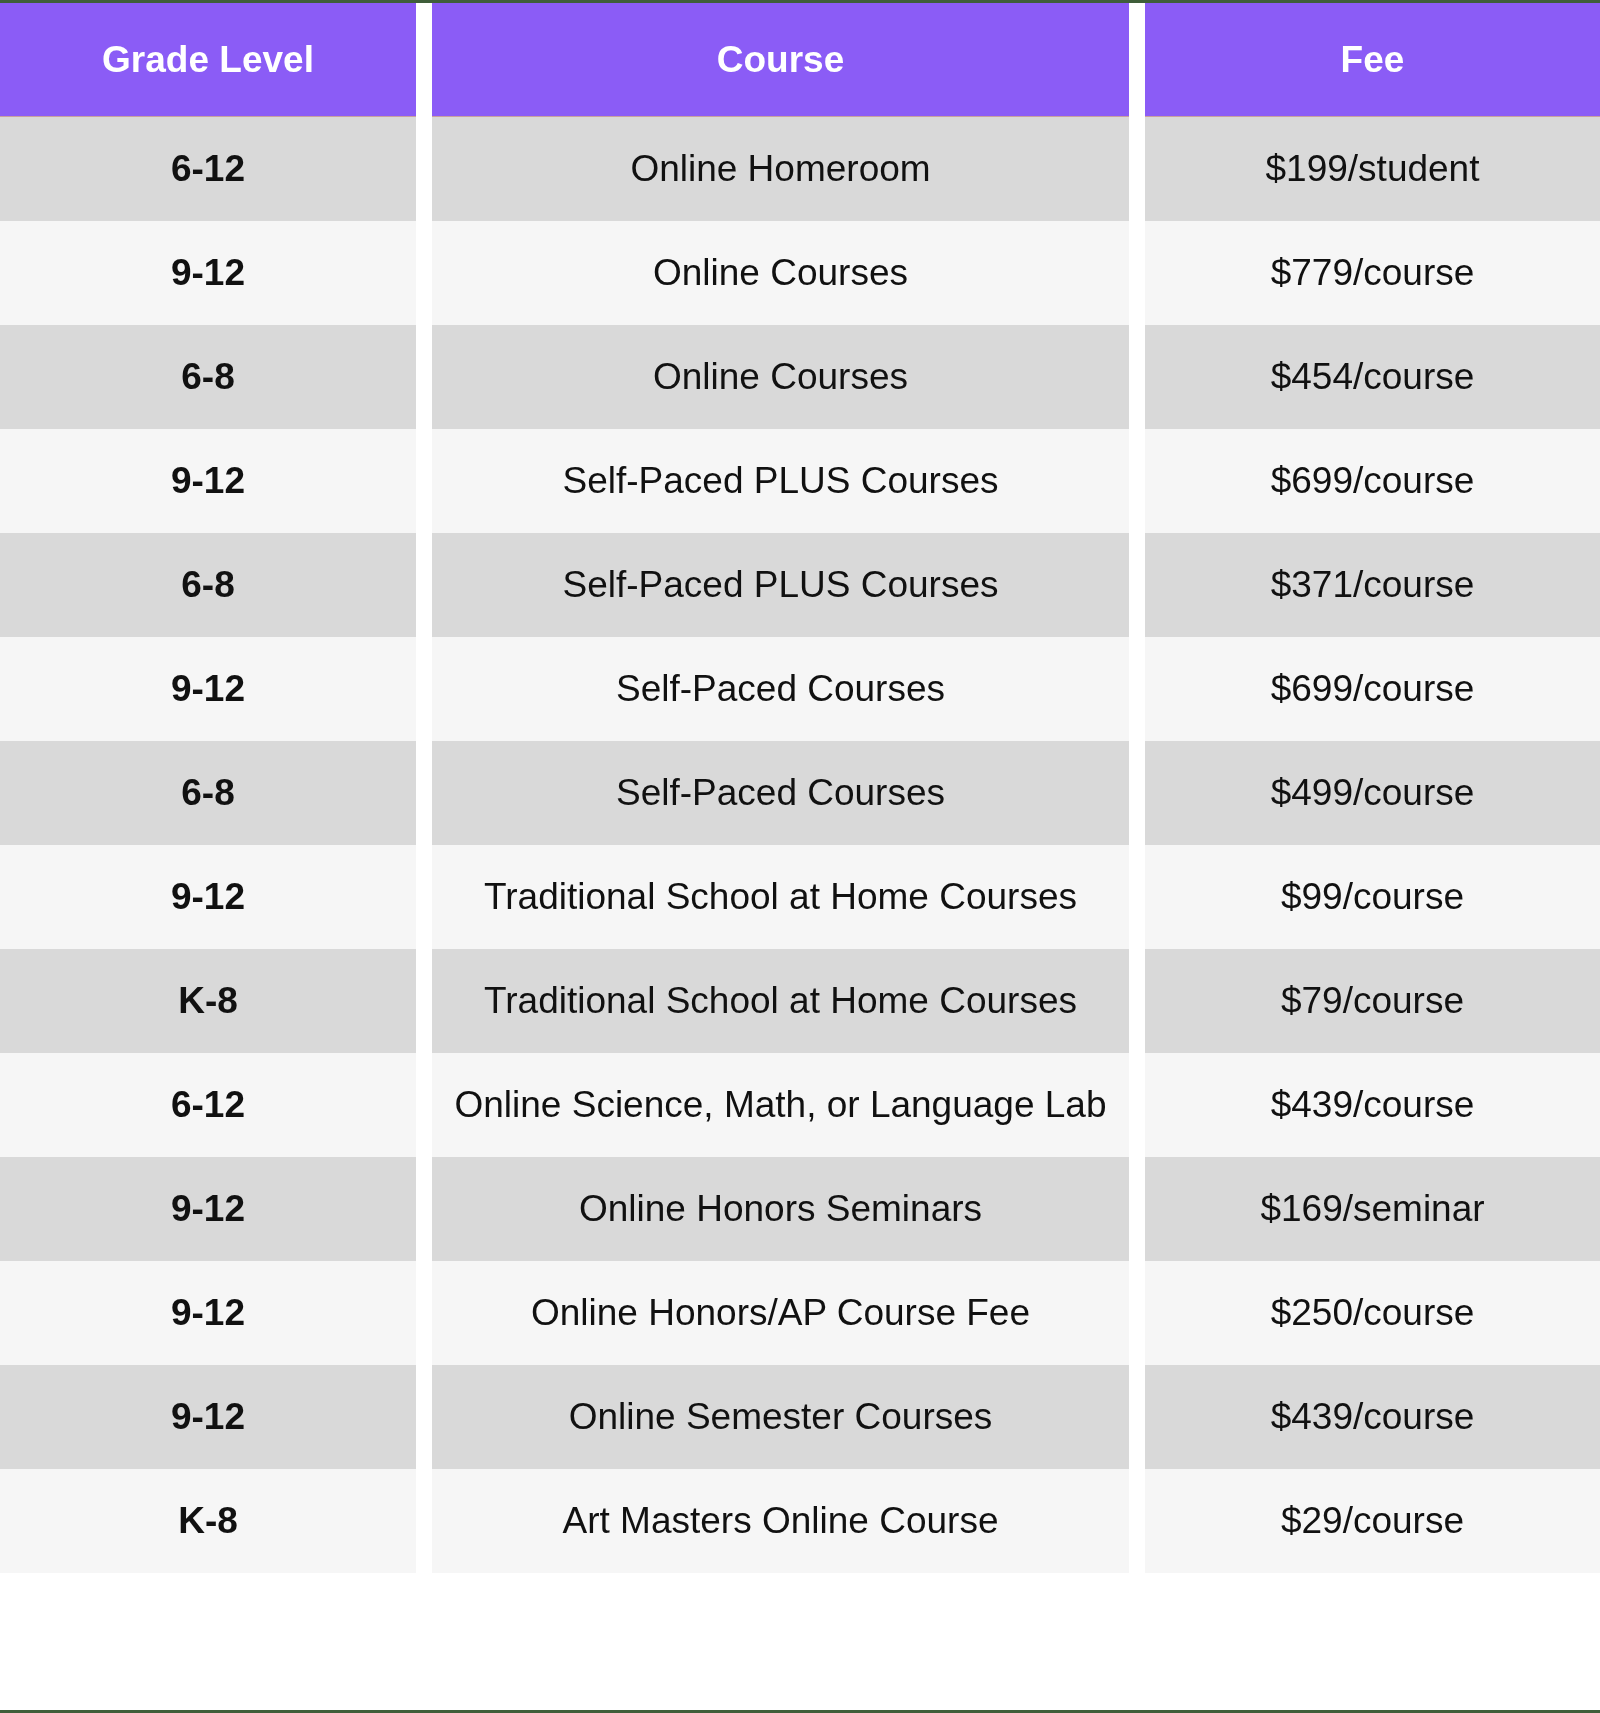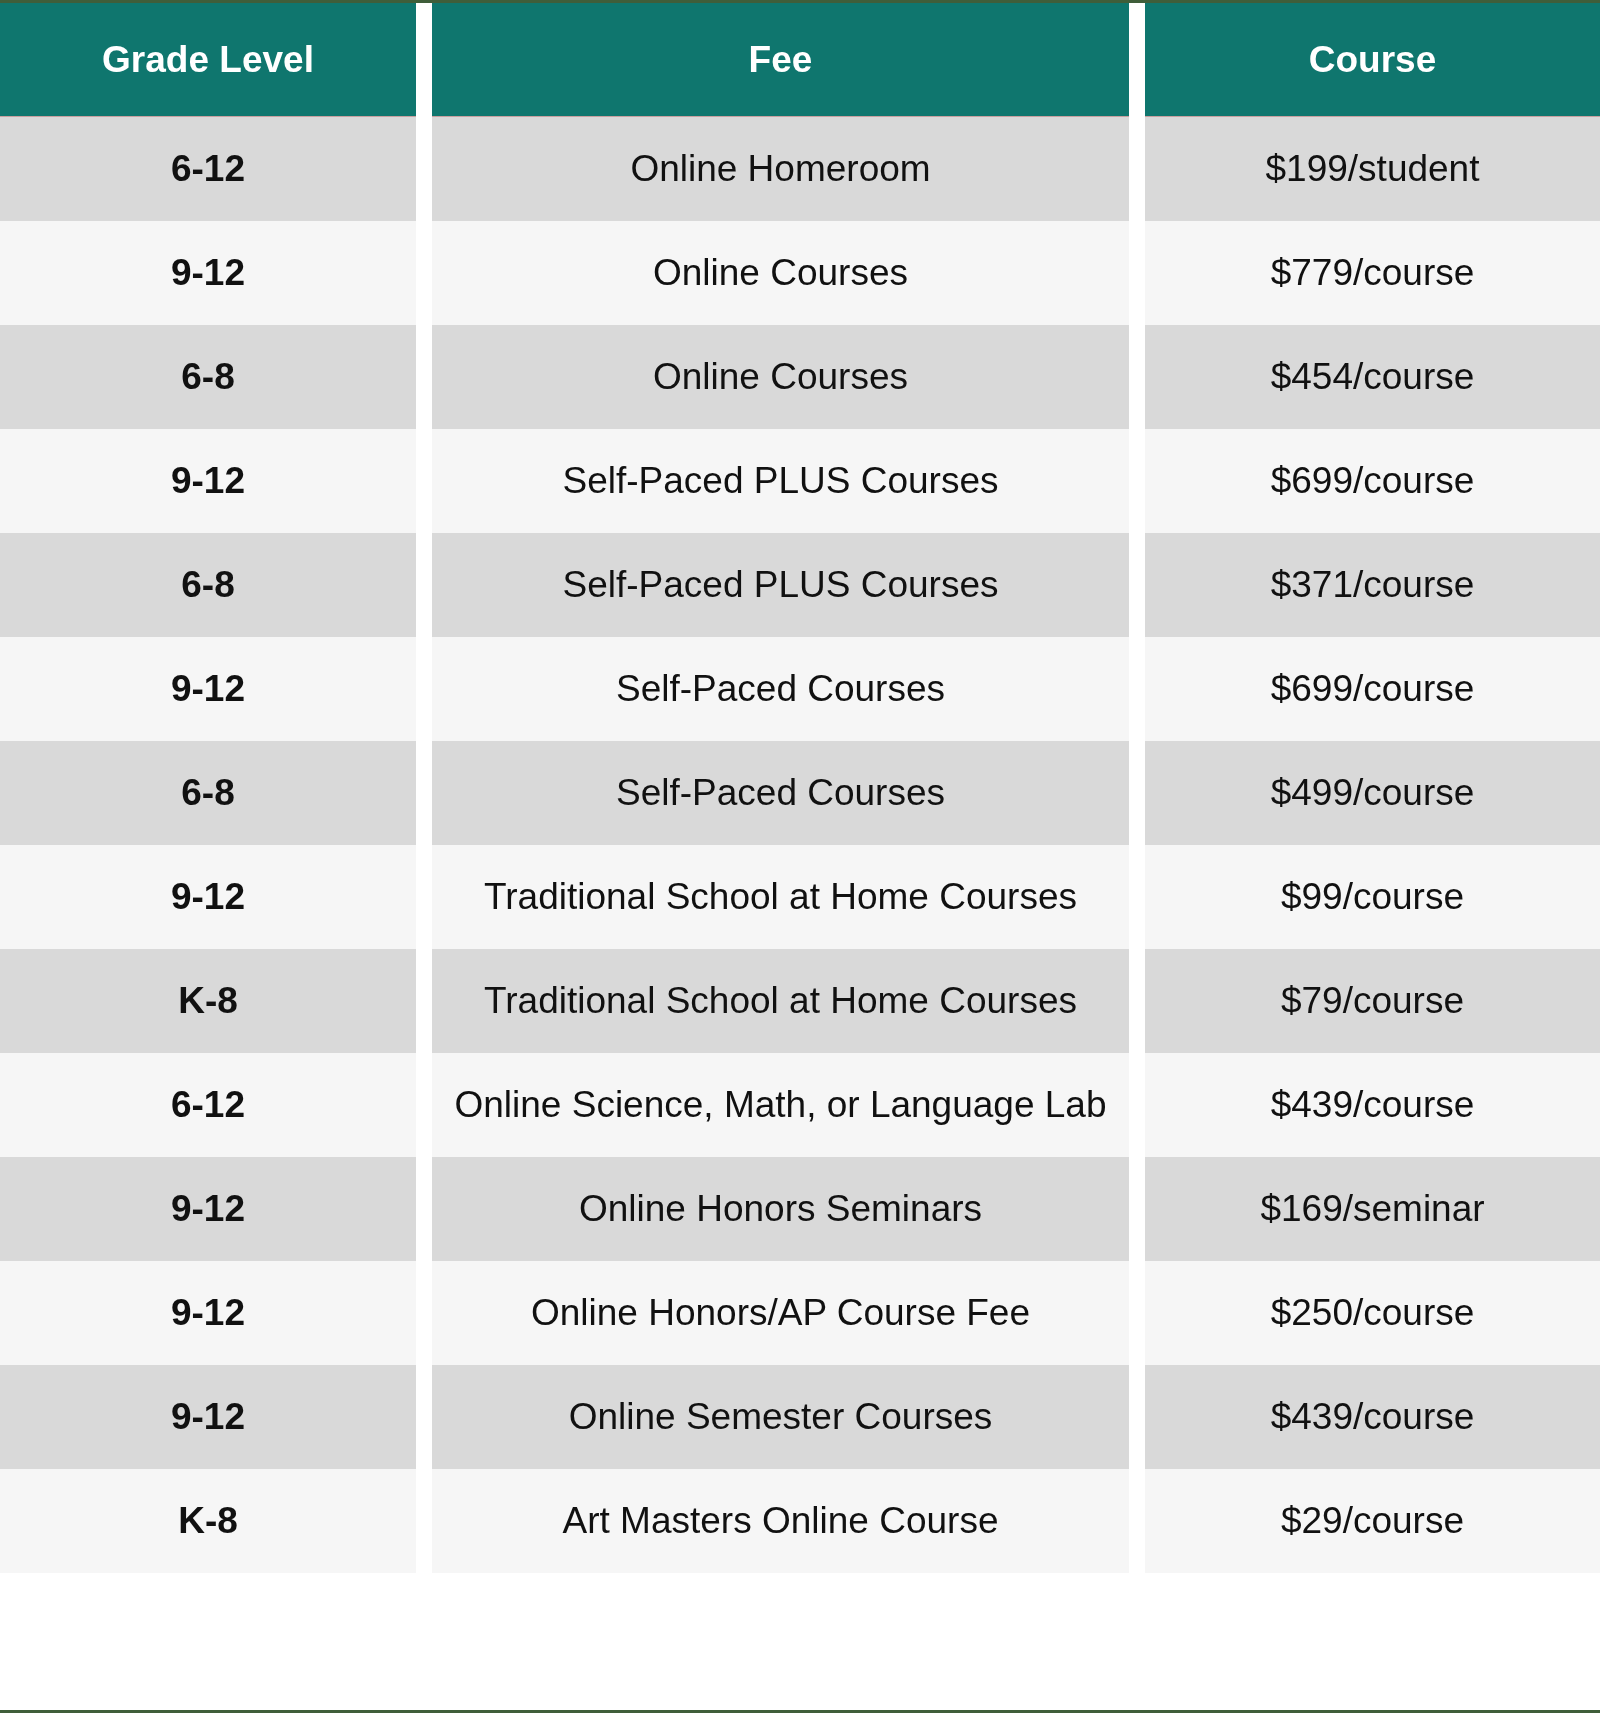--- a/index.html
+++ b/index.html
@@ -16,21 +16,21 @@
     border-bottom: 3px solid #3f5e3a;
     background: #ffffff;
   }
   .grid {
     display: grid;
     grid-template-columns: 416px 697px 455px;
     column-gap: 16px;
     row-gap: 0;
   }
   .hcell {
-    background: #0f766e;
+    background: #8b5cf6;
     color: #ffffff;
     height: 113px;
     display: flex; align-items: center; justify-content: center;
     font-weight: bold;
     font-size: 37px;
     border-bottom: 1px solid #c9a0a0;
   }
   .cell {
     height: 104px;
     display: flex; align-items: center; justify-content: center;
@@ -42,22 +42,22 @@
   .row-even .cell { background: #f6f6f6; }
   .cell.grade { font-weight: bold; }
   .row { display: contents; }
 </style>
 </head>
 <body>
 
 <div class="frame">
   <div class="grid">
     <div class="hcell">Grade Level</div>
+    <div class="hcell">Course</div>
     <div class="hcell">Fee</div>
-    <div class="hcell">Course</div>
 
     <div class="row row-odd">
       <div class="cell grade">6-12</div>
       <div class="cell">Online Homeroom</div>
       <div class="cell">$199/student</div>
     </div>
     <div class="row row-even">
       <div class="cell grade">9-12</div>
       <div class="cell">Online Courses</div>
       <div class="cell">$779/course</div>

